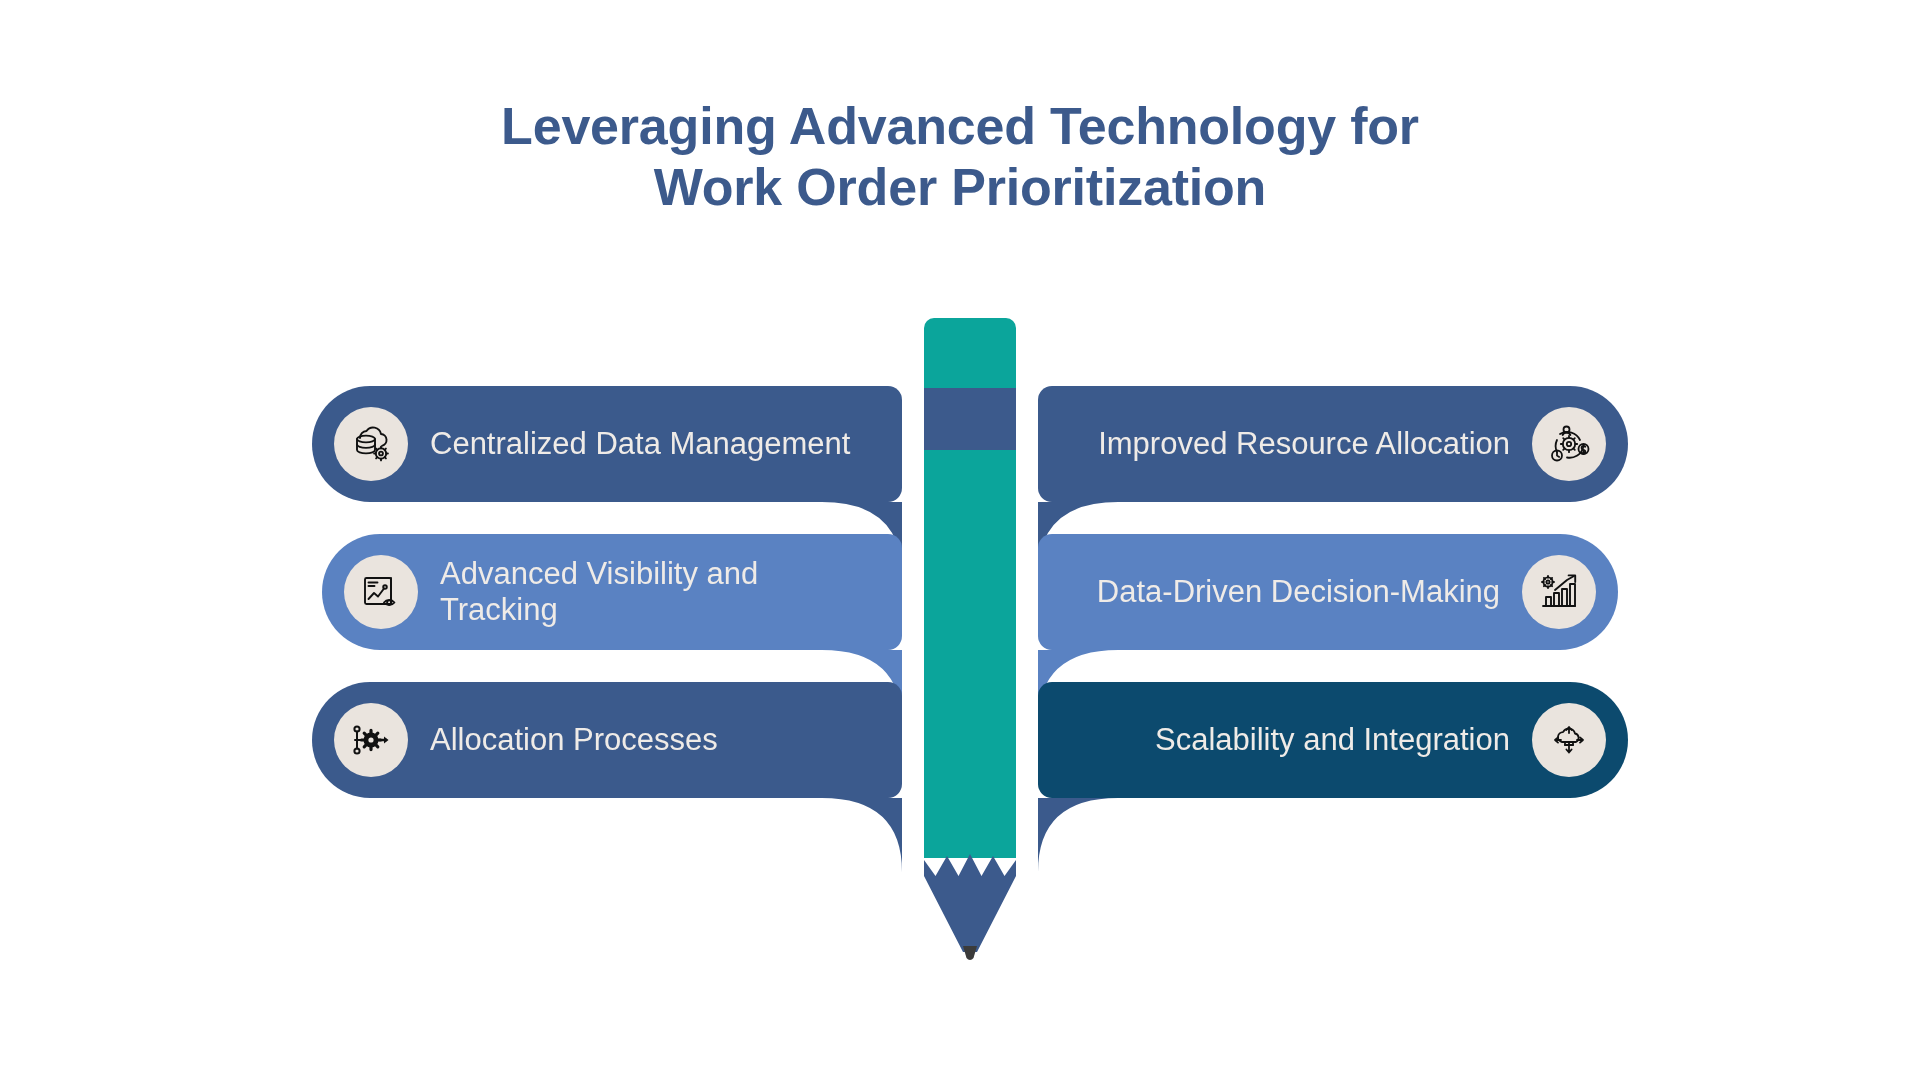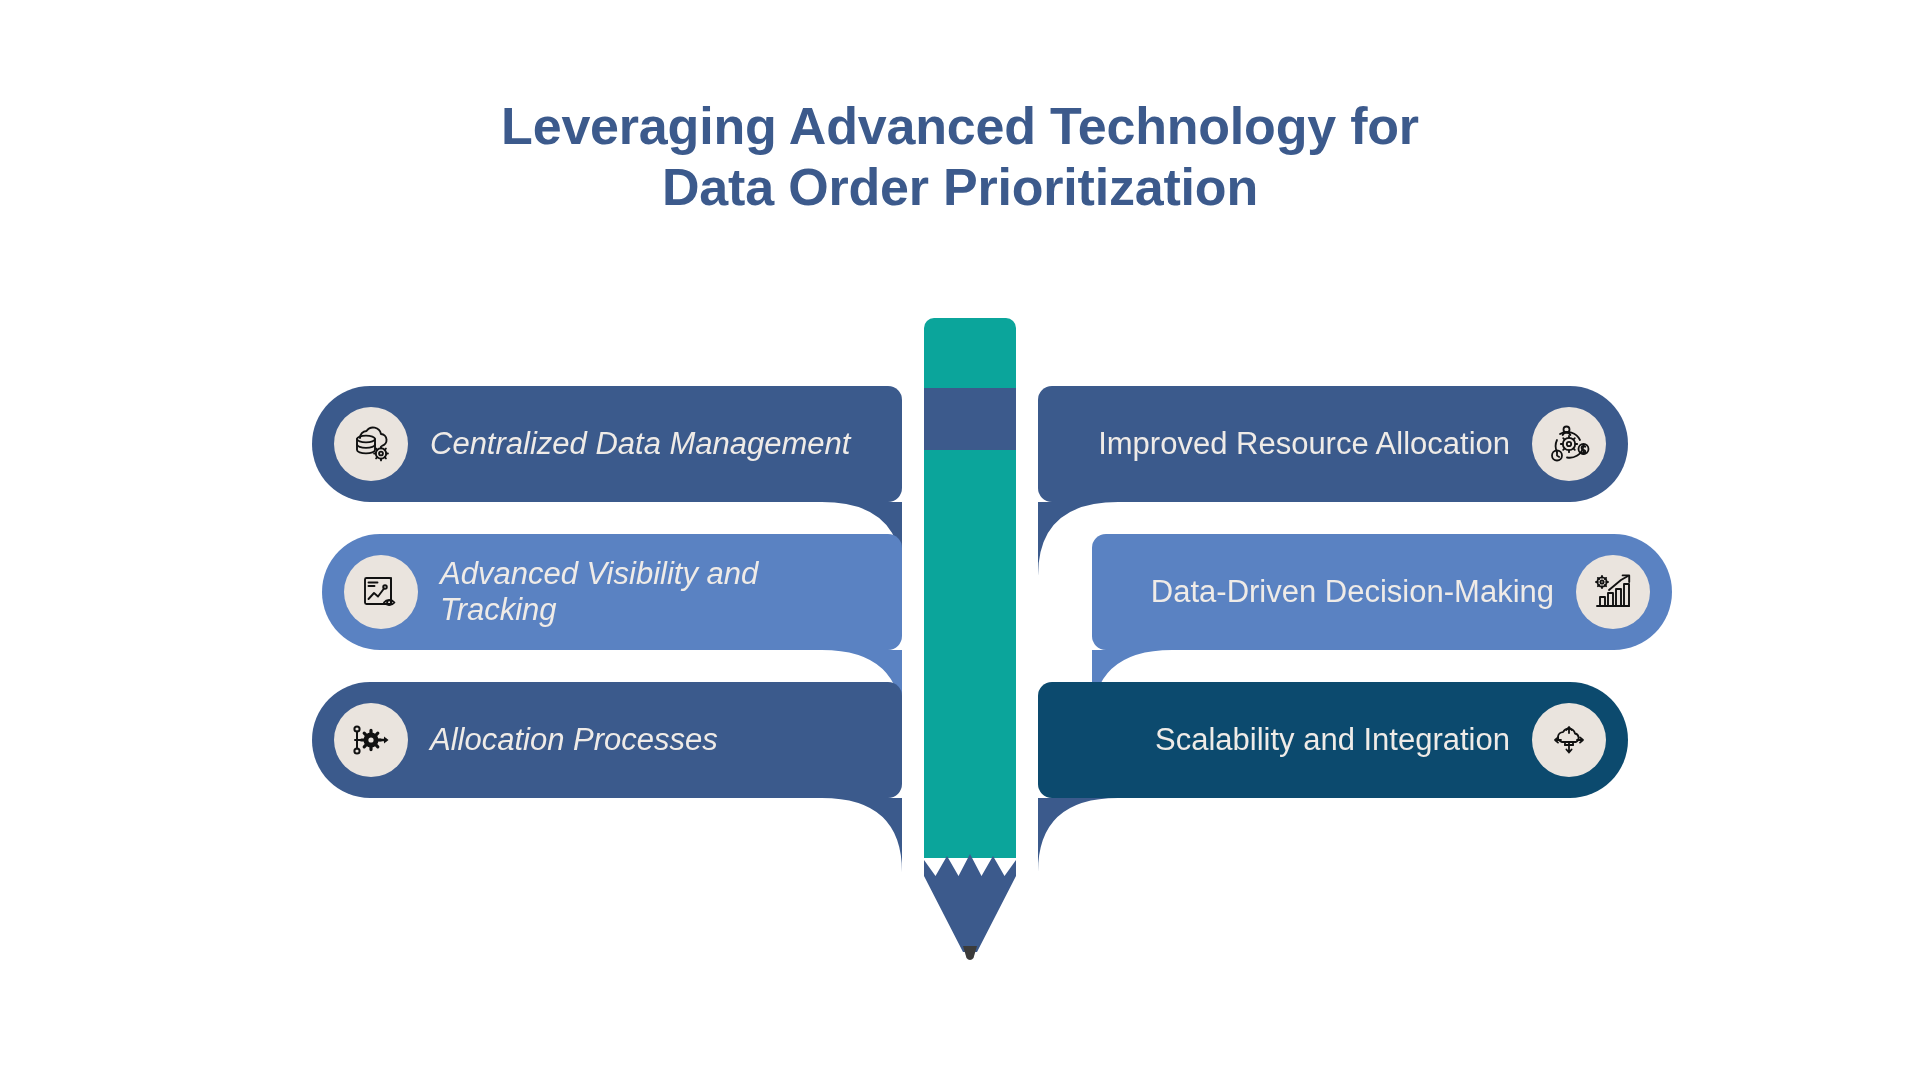--- a/index.html
+++ b/index.html
@@ -141,33 +141,32 @@
   .bar-label {
     color: #EFEBE7;
     font-size: 31px;
     line-height: 1.17;
     font-family: "Liberation Sans", sans-serif;
     font-weight: normal;
   }
   .bar.left .bar-label {
     margin-left: 22px;
     text-align: left;
-    font-style: italic;
   }
   .bar.right .bar-label {
     margin-right: 22px;
     text-align: right;
   }
 </style>
 </head>
 <body>
 
 <div class="title-block">
   <span class="title-line">Leveraging Advanced Technology for</span>
-  <span class="title-line">Data Order Prioritization</span>
+  <span class="title-line">Work Order Prioritization</span>
 </div>
 
 <div class="stage">
 
   <div class="row" style="left:312px; top:386px; width:590px;">
     <div class="tail left">
       <svg viewBox="0 0 80 74" width="80" height="74" aria-hidden="true">
         <path d="M80 0 L80 74 Q80 0 0 0 Z" fill="#3B5A8C"></path>
       </svg>
     </div>
@@ -251,21 +250,21 @@
           <path d="M17.6 15 a4.3 4.3 0 0 1 7.8 0"></path>
           <circle cx="38.5" cy="29" r="5"></circle>
           <path d="M40.3 26.8 a2 2 0 1 0-1.8 3 a2 2 0 1 1-1.8 3 M38.5 25.8 v1.2 M38.5 31 v1.2"></path>
           <circle cx="12" cy="35.5" r="5"></circle>
           <path d="M12 32.4 v3.1 l2.2 1.4"></path>
         </svg>
       </span>
     </div>
   </div>
 
-  <div class="row" style="left:1092px; top:534px; width:580px;">
+  <div class="row" style="left:1038px; top:534px; width:580px;">
     <div class="tail right">
       <svg viewBox="0 0 80 74" width="80" height="74" aria-hidden="true">
         <path d="M0 0 L0 74 Q0 0 80 0 Z" fill="#5A82C2"></path>
       </svg>
     </div>
     <div class="bar right" style="background:#5A82C2;">
       <span class="bar-label">Data-Driven Decision-Making</span>
       <span class="icon-badge">
         <svg viewBox="0 0 48 48" fill="none" stroke="#111111" stroke-width="1.9" stroke-linecap="round" stroke-linejoin="round">
           <circle cx="13" cy="14" r="4.6"></circle>

